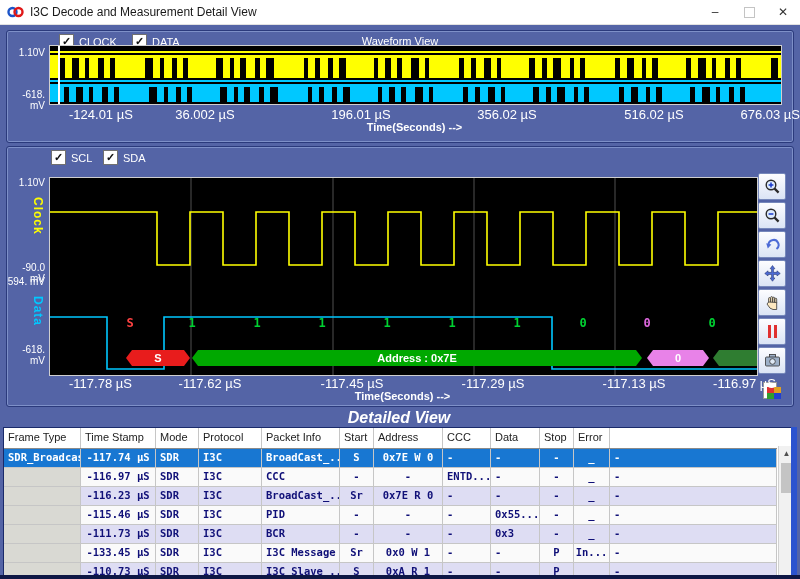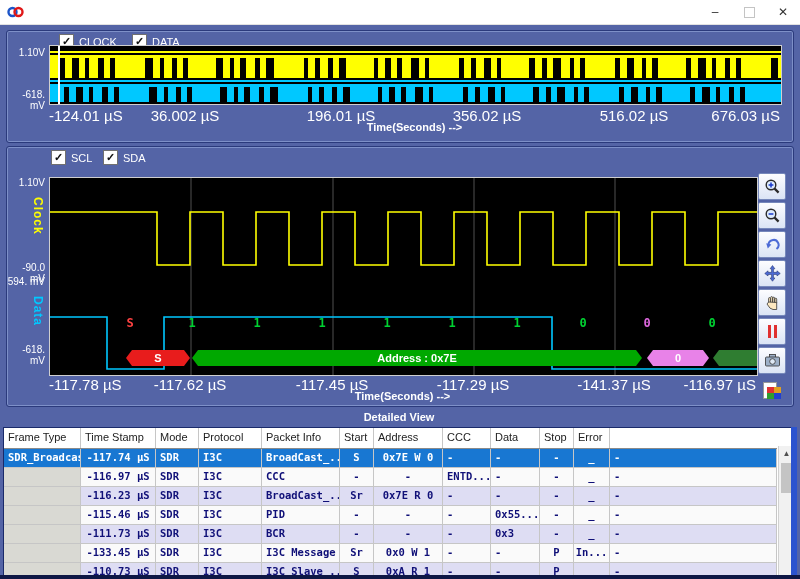--- a/index.html
+++ b/index.html
@@ -24,21 +24,21 @@
   .ptitle{position:absolute;left:0;top:1px;width:100%;text-align:center;color:#fff;font-size:11px;}
   .cbwrap{position:absolute;top:0px;display:flex;align-items:center;gap:5px;}
   .cb{width:13px;height:13px;background:#fff;border:1px solid #707070;display:grid;place-items:center;}
   .tick{font-size:11px;line-height:11px;color:#111;font-weight:bold;}
   .cbl{color:#fff;font-size:11px;}
   .plot{position:absolute;background:#000;border:1px solid #cfcfcf;overflow:hidden;}
   #plot1{left:42px;top:14px;width:731px;height:58px;}
   #plot2{left:42px;top:30px;width:707px;height:197px;}
   .scalelab{position:absolute;left:0;width:38px;text-align:right;color:#fff;font-size:10px;}
   .vlab{position:absolute;writing-mode:vertical-rl;font-size:12px;font-weight:bold;letter-spacing:1px;}
-  .timerow{position:absolute;height:12px;color:#fff;font-size:15px;}
+  .timerow{position:absolute;height:12px;color:#fff;font-size:13px;margin-left:20px;}
   .tl{position:absolute;transform:translateX(-50%);white-space:nowrap;}
   .tl.first{transform:none;}
   .tl.last{transform:translateX(-100%);}
   .axtitle{position:absolute;text-align:center;color:#fff;font-size:11px;font-weight:bold;}
   
   .bit{position:absolute;top:0;transform:translateX(-50%);font-size:12px;font-weight:bold;
        font-family:"DejaVu Sans Mono",monospace;}
   #bitlayer{position:absolute;left:0;top:138px;width:707px;height:16px;}
   #decodelayer{position:absolute;left:0;top:172px;width:707px;height:16px;}
   .seg{position:absolute;top:0;height:16px;display:grid;place-items:center;color:#fff;
@@ -51,21 +51,21 @@
   .tbtn.flat{background:transparent;border-color:transparent;}
   .pausewrap{display:flex;gap:3px;}
   .pbar{width:3px;height:13px;background:#e03030;}
   .palwrap{position:relative;width:18px;height:18px;}
   .sheet{position:absolute;left:0;top:1px;width:12px;height:15px;background:#fff;border:1px solid #999;}
   .palgrid{position:absolute;right:0;bottom:0;display:grid;grid-template-columns:7px 7px;}
   .palgrid span{width:7px;height:6px;}
   
   #panel3{position:absolute;left:2px;top:409px;width:794px;height:168px;}
   .dvtitle{position:absolute;left:0;top:0;width:100%;height:18px;text-align:center;color:#fff;
-           font-size:11px;font-weight:bold;line-height:17px;}
+           font-size:16px;font-weight:bold;line-height:17px;font-style:italic;}
   #dtable{position:absolute;left:1px;top:18px;width:788px;height:148px;background:#fff;
           border:1px solid #1a2a6a;overflow:hidden;}
   #bluestrip{position:absolute;left:789px;top:18px;width:6px;height:148px;background:#2b53cf;}
   .hrow,.trow{display:grid;grid-template-columns:77px 75px 43px 63px 78px 34px 69px 48px 49px 34px 36px 1fr;}
   .hrow{height:20px;background:#fff;border-bottom:1px solid #8a8a8a;}
   .th{font-size:11px;color:#222;padding-left:4px;line-height:19px;border-right:1px solid #c6c6c6;
       overflow:hidden;white-space:nowrap;}
   #tbody{width:773px;}
   .trow{height:18px;border-bottom:1px solid #c6c6c6;}
   .trow.lit{background:#fafafa;}
@@ -88,31 +88,33 @@
 </head>
 <body>
 
 <div class="titlebar">
   <span class="appicon">
     <svg width="17" height="16" viewBox="0 0 17 16">
       <circle cx="5.5" cy="8" r="4" fill="none" stroke="#1b54c8" stroke-width="2.4"></circle>
       <circle cx="11.5" cy="8" r="4" fill="none" stroke="#e01818" stroke-width="2.4"></circle>
     </svg>
   </span>
+  <span class="wtitle">I3C Decode and Measurement Detail View</span>
   <span class="winbtns">
     <span class="wbtn">–</span>
     <span class="wbtn max">
         <span class="sq"></span>
       </span>
     <span class="wbtn">✕</span>
   </span>
 </div>
 
 <div class="gpanel" id="panel1">
   <div class="phead">
+    <div class="ptitle">Waveform View</div>
     <div class="cbwrap" style="left:52px;">
       <span class="cb">
           <span class="tick">✓</span>
         </span>
       <span class="cbl">CLOCK</span>
     </div>
     <div class="cbwrap" style="left:125px;">
       <span class="cb">
           <span class="tick">✓</span>
         </span>
@@ -341,21 +343,21 @@
         </span>
       </span>
     </div>
   </div>
 
   <div class="timerow" style="left:42px;top:229px;width:707px;">
     <span class="tl first" style="left:0;">-117.78 µS</span>
     <span class="tl" style="left:141px;">-117.62 µS</span>
     <span class="tl" style="left:283px;">-117.45 µS</span>
     <span class="tl" style="left:424px;">-117.29 µS</span>
-    <span class="tl" style="left:565px;">-141.37 µS</span>
+    <span class="tl" style="left:565px;">-117.13 µS</span>
     <span class="tl last" style="left:707px;">-116.97 µS</span>
   </div>
   <div class="axtitle" style="left:42px;top:243px;width:707px;">Time(Seconds) --&gt;</div>
 </div>
 
 <div id="panel3">
   <div class="dvtitle">Detailed View</div>
   <div id="dtable">
     <div class="hrow" style="width:773px;">
       <span class="th">Frame Type</span>

